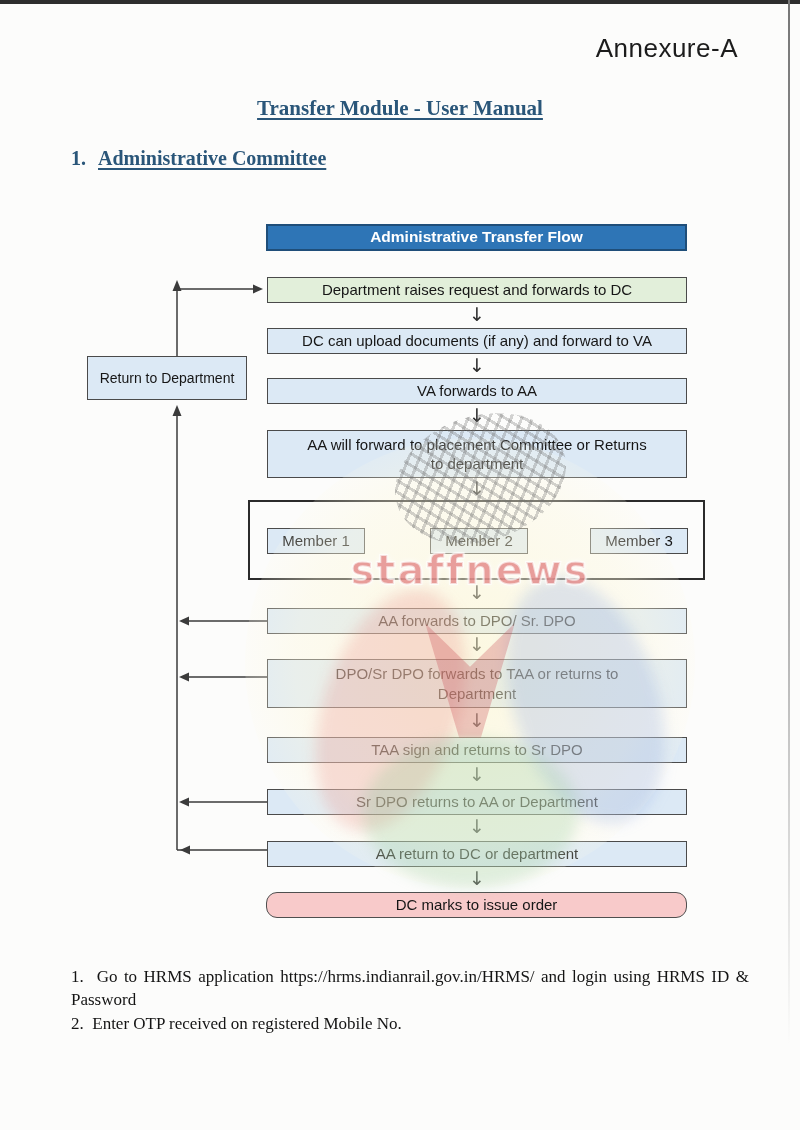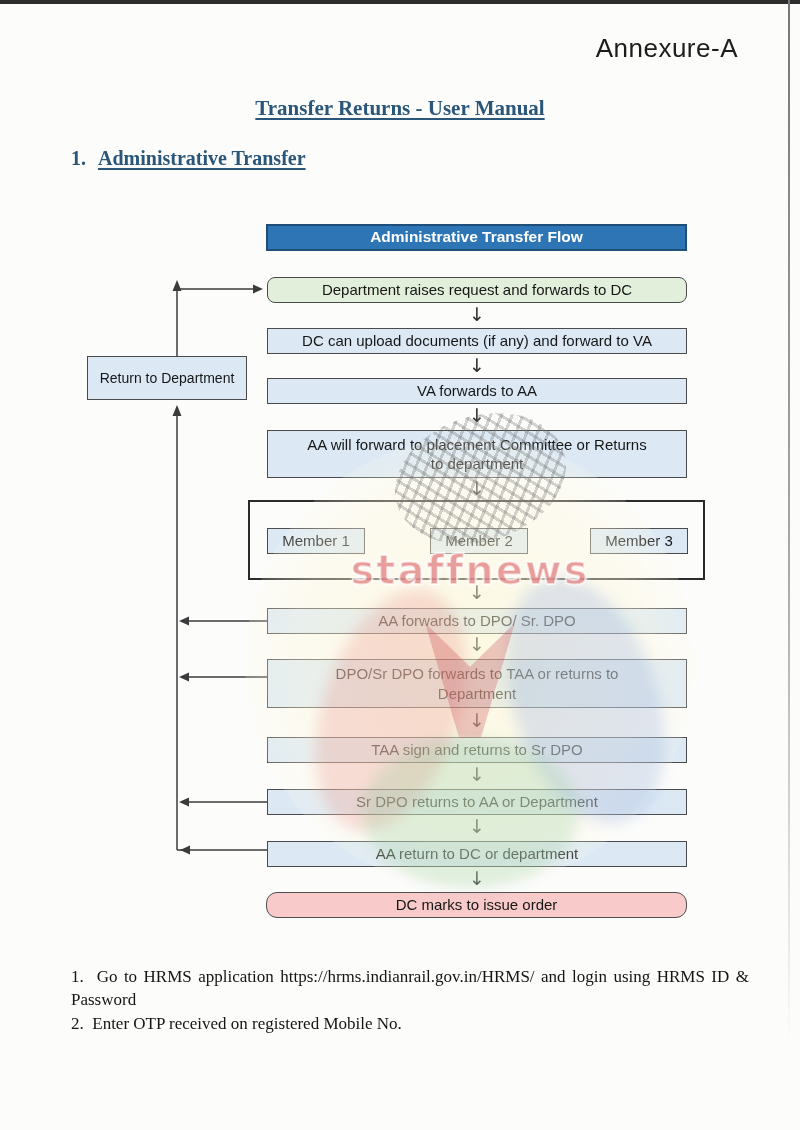--- a/index.html
+++ b/index.html
@@ -55,25 +55,25 @@
 </head>
 <body>
 
 <div class="page">
   <div class="top-edge"></div>
   <div class="right-edge"></div>
 
   <div class="annexure">Annexure-A</div>
 
   <div class="doc-title">
-    <span class="underlined">Transfer Returns - User Manual</span>
+    <span class="underlined">Transfer Module - User Manual</span>
   </div>
 
   <div class="section-h">
-    <span class="num">1.</span><span class="underlined">Administrative Transfer</span>
+    <span class="num">1.</span><span class="underlined">Administrative Committee</span>
   </div>
 
   <svg class="flow-svg" width="800" height="1130" viewBox="0 0 800 1130">
     <g stroke="#3b3b3b" stroke-width="1.5" fill="none">
       <polyline points="177,377 177,288"></polyline>
       <polyline points="180,289 255,289"></polyline>
       <polyline points="177,850 177,409"></polyline>
       <polyline points="267,621 186,621"></polyline>
       <polyline points="267,677 186,677"></polyline>
       <polyline points="267,802 186,802"></polyline>
@@ -85,21 +85,21 @@
       <polygon points="177,405 172.5,416 181.5,416"></polygon>
       <polygon points="179,621 189,616.5 189,625.5"></polygon>
       <polygon points="179,677 189,672.5 189,681.5"></polygon>
       <polygon points="179,802 189,797.5 189,806.5"></polygon>
       <polygon points="180,850 190,845.5 190,854.5"></polygon>
     </g>
   </svg>
 
   <div class="box hdr" style="left:266px;top:224px;width:421px;height:27px;">Administrative Transfer Flow</div>
 
-  <div class="box green" style="left:267px;top:277px;width:420px;height:26px;border-radius:8px;">Department raises request and forwards to DC</div>
+  <div class="box green" style="left:267px;top:277px;width:420px;height:26px;">Department raises request and forwards to DC</div>
   <div class="varrow" style="top:303px;">↓</div>
 
   <div class="box" style="left:267px;top:328px;width:420px;height:26px;">DC can upload documents (if any) and forward to VA</div>
   <div class="varrow" style="top:354px;">↓</div>
 
   <div class="box" style="left:267px;top:378px;width:420px;height:26px;">VA forwards to AA</div>
   <div class="varrow" style="top:404px;">↓</div>
 
   <div class="box" style="left:267px;top:430px;width:420px;height:48px;">
     <span>AA will forward to placement Committee or Returns</span>

